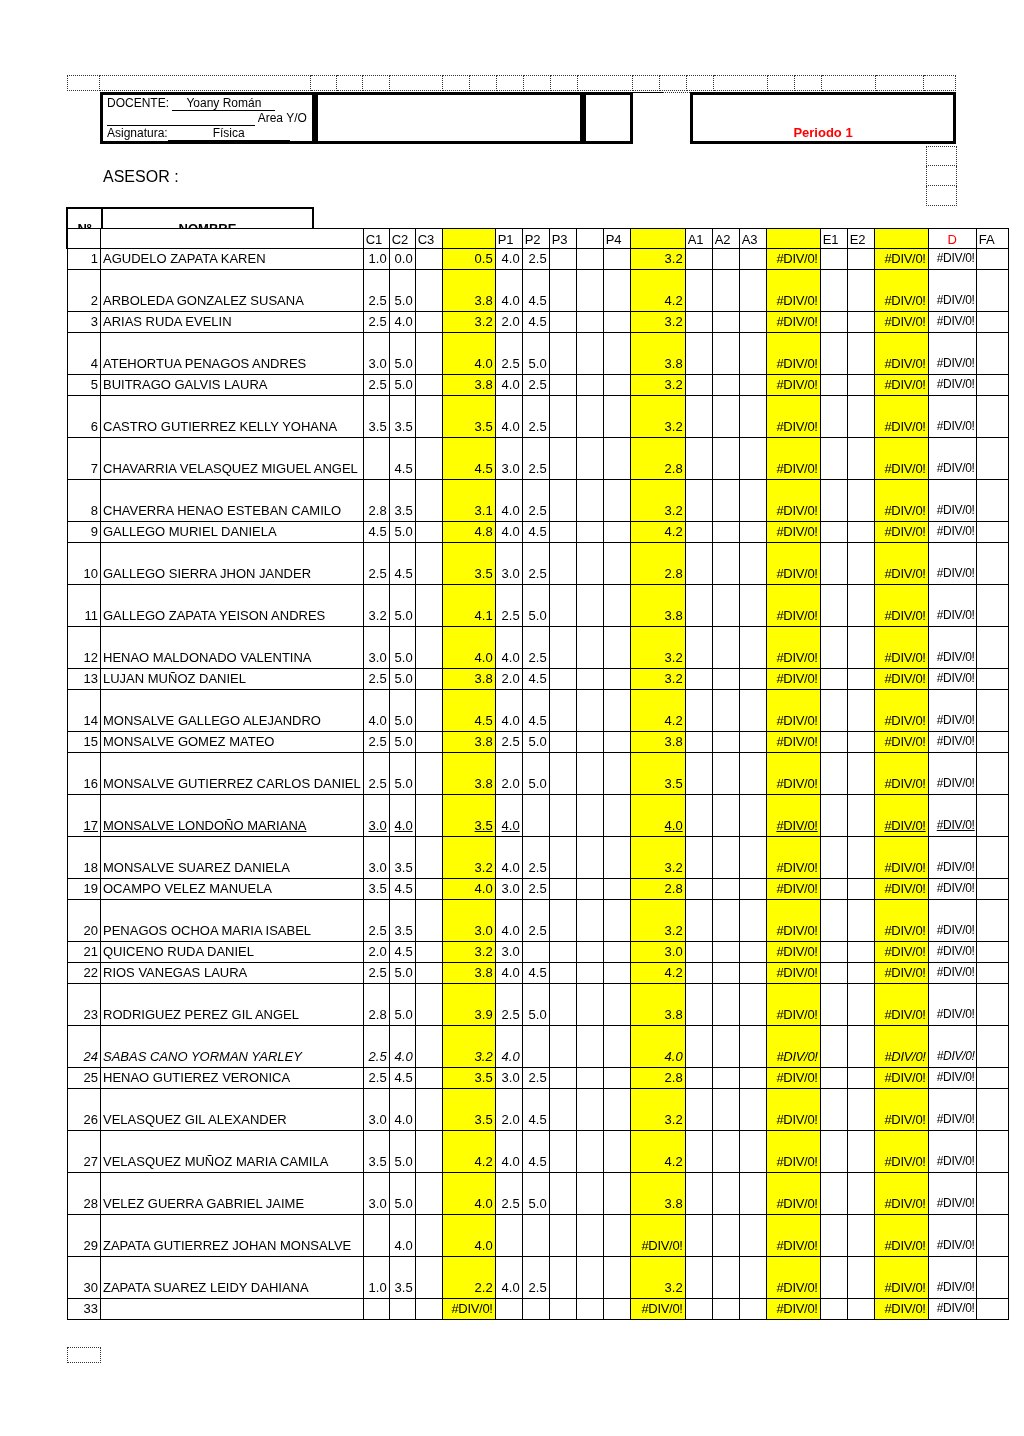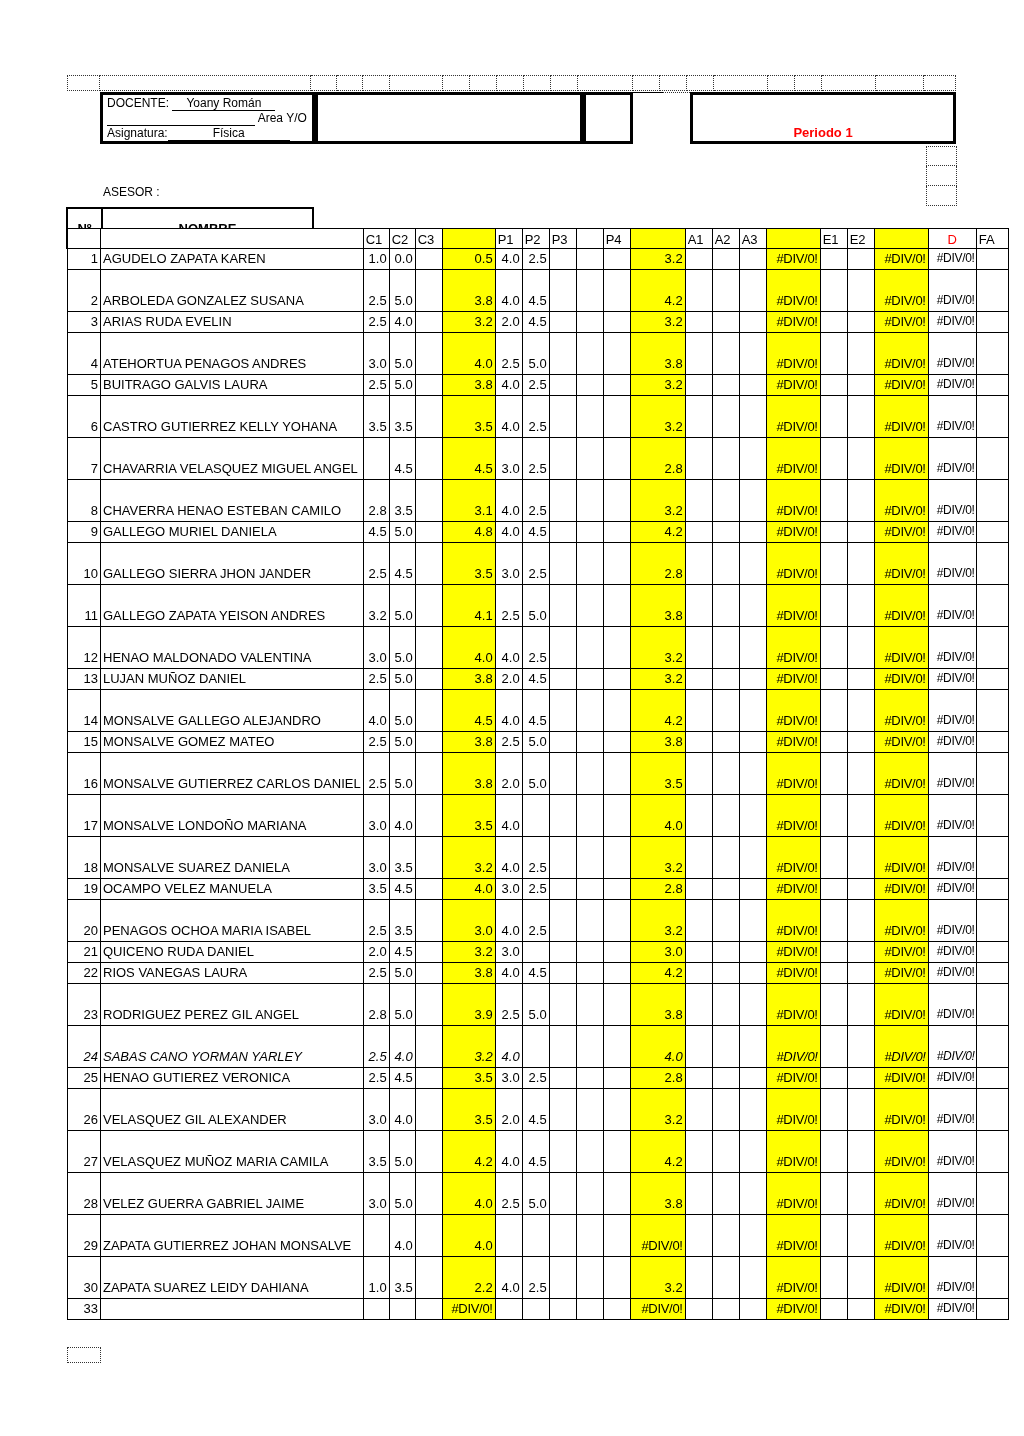--- a/index.html
+++ b/index.html
@@ -27,21 +27,21 @@
   .seg-solid{ left:633px; top:92px; width:30px; height:0; border-top:1px solid #000; }
   .seg-dot  { left:663px; top:92px; width:27px; height:0; border-top:1px dotted #333; }
   .periodobox { left:690px; top:92px; width:266px; height:52px; border:3px solid #000;
                 display:flex; align-items:flex-end; justify-content:center; padding-bottom:1px; background:#fff; }
   .periodo-text { color:#ff0000; font-weight:bold; font-size:13px; }
 
   .rdots { left:926px; top:146px; width:31px; }
   .rdots .dc { width:100%; height:20px; border:1px dotted #333; border-top:none; }
   .rdots .dc:first-child { border-top:1px dotted #333; }
 
-  .asesor { left:103px; top:185px; font-size:12px; }
+  .asesor { left:103px; top:168px; font-size:16px; }
 
   
   .corner { left:66px; top:207px; width:248px; height:42px; border:2px solid #000;
             display:flex; background:#fff; font-weight:bold; font-size:13px; }
   .corner-no   { width:35px; border-right:2px solid #000; display:flex; align-items:center; justify-content:center; }
   .corner-name { flex:1; display:flex; align-items:center; justify-content:center; }
 
   
   table.grid { position:absolute; left:67px; top:228px; border-collapse:collapse; table-layout:fixed; }
   table.grid th, table.grid td {
@@ -535,21 +535,21 @@
         <td class="val"></td>
         <td class="val"></td>
         <td class="val"></td>
         <td class="val yellow err">#DIV/0!</td>
         <td class="val"></td>
         <td class="val"></td>
         <td class="val yellow err">#DIV/0!</td>
         <td class="val dcol err">#DIV/0!</td>
         <td class="val"></td>
       </tr>
-      <tr style="height: 42px;">
+      <tr style="height: 42px; text-decoration: underline;">
         <td class="num">17</td>
         <td class="name">MONSALVE LONDOÑO
 MARIANA</td>
         <td class="val">3.0</td>
         <td class="val">4.0</td>
         <td class="val"></td>
         <td class="val yellow">3.5</td>
         <td class="val">4.0</td>
         <td class="val"></td>
         <td class="val"></td>

